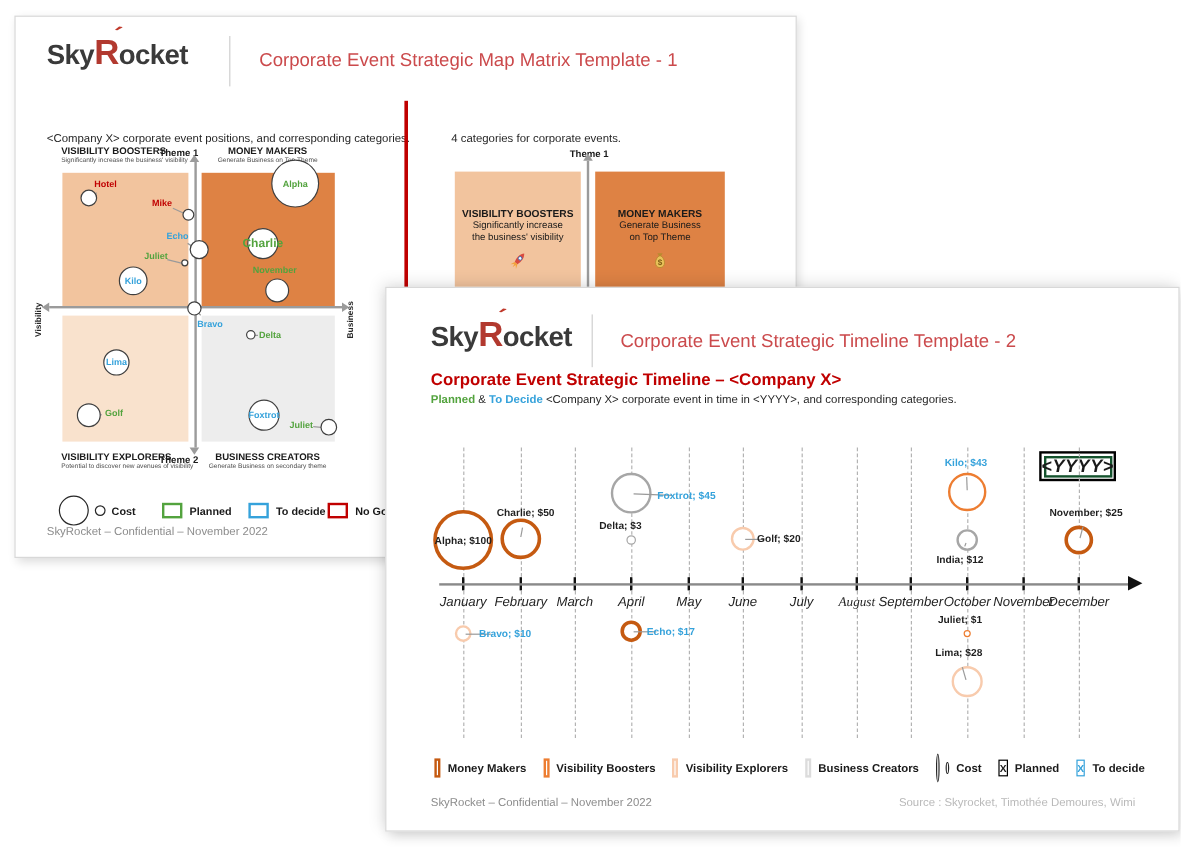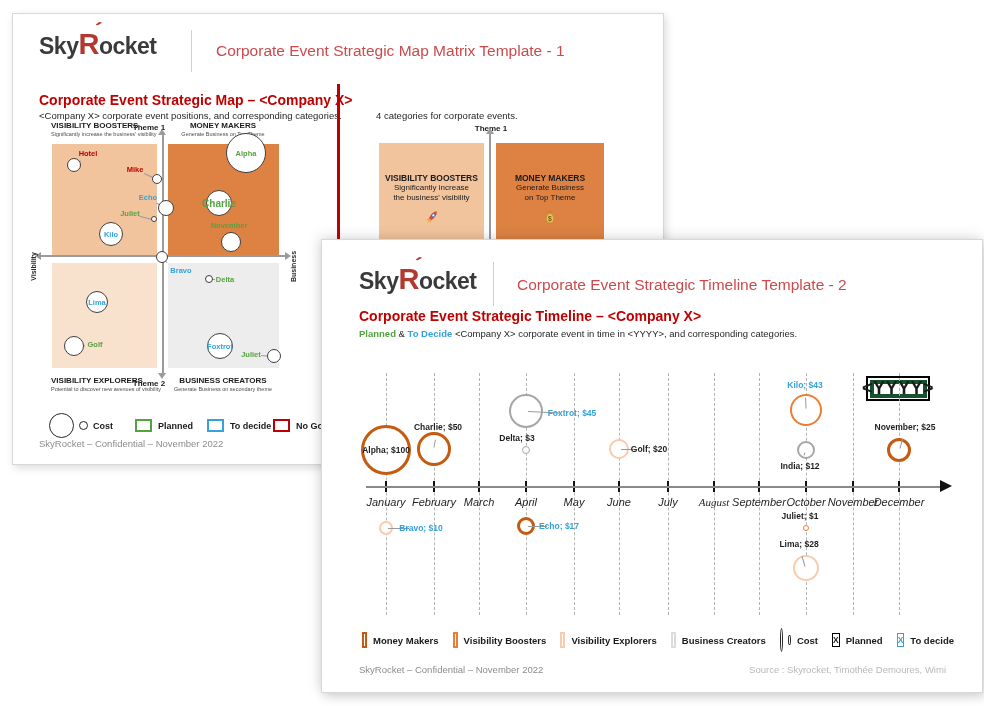--- a/index.html
+++ b/index.html
@@ -59,22 +59,22 @@
   
   .tlc{position:absolute;left:30px;top:125px;width:612px;height:258px;}
   .dash{position:absolute;top:8px;height:242px;width:0;border-left:1px dashed #b3b3b3;}
   .axline{position:absolute;left:14px;top:121px;width:576px;height:1.5px;background:#8a8a8a;}
   .axarr{position:absolute;left:588px;top:115px;width:0;height:0;border-style:solid;
          border-width:6.5px 0 6.5px 12px;border-color:transparent transparent transparent #111;}
   .tick{position:absolute;top:116px;width:2.5px;height:11px;background:#111;}
   .mlabel{position:absolute;top:131px;width:64px;text-align:center;font-size:11px;font-style:italic;
           font-weight:500;color:#1f1f1f;transform:translateX(-32px);}
   .yyyy{position:absolute;left:514px;top:11px;width:60px;height:21px;border:2px solid #000;background:#fff;}
-  .yyyy .in{position:absolute;inset:1.5px;border:4px solid #14532d;display:flex;align-items:center;
-            justify-content:center;font-size:18px;font-weight:bold;letter-spacing:.5px;}
+  .yyyy .in{position:absolute;inset:1.5px;border:2px solid #14532d;display:flex;align-items:center;
+            justify-content:center;font-size:15px;font-weight:bold;letter-spacing:.5px;font-style:italic;}
   
   .legend2{position:absolute;left:40px;top:388px;width:592px;display:flex;align-items:center;
            font-size:9.5px;font-weight:bold;color:#1a1a1a;white-space:nowrap;}
   .legend2 .sq{width:15px;height:12px;border:2.2px solid;margin-right:6px;background:#fff;box-sizing:content-box;}
   .legend2 .gap{margin-right:14px;}
   .legend2 .cb{width:22px;height:22px;border:1.3px solid #262626;border-radius:50%;margin-right:5px;}
   .legend2 .cs{width:8px;height:8px;border:1.3px solid #262626;border-radius:50%;margin-right:6px;}
   .legend2 .xb{width:13px;height:12px;border:1.8px solid #000;display:flex;align-items:center;
                justify-content:center;font-size:8.5px;font-weight:bold;margin-right:6px;}
   .legend2 .xb.blue{border-color:#35a2db;color:#35a2db;}
@@ -85,21 +85,20 @@
 
 <div class="stage">
 
   <section class="card slide1">
     <div class="logo" style="left:26px;top:16px;">
       <span class="sky">Sky</span><span class="bigr"><span>R</span><span class="acc">´</span></span><span class="rest">ocket</span>
     </div>
     <div class="hdiv" style="left:178px;top:16px;height:42px;"></div>
     <div class="htitle" style="left:203px;top:28px;">Corporate Event Strategic Map Matrix Template - 1</div>
 
-    <div class="sectitle" style="left:26px;top:78px;">Corporate Event Strategic Map – &lt;Company X&gt;</div>
     <div class="secsub" style="left:26px;top:96px;">&lt;Company X&gt; corporate event positions, and corresponding categories.</div>
 
     <div class="mapc" id="mapChart">
       <div class="qt" style="left:12px;top:2px;">VISIBILITY BOOSTERS</div>
       <div class="qs" style="left:12px;top:12px;">Significantly increase the business' visibility</div>
       <div class="qt ctr" style="left:82px;top:4px;width:56px;">Theme 1</div>
       <div class="qt ctr" style="left:134px;top:2px;width:100px;">MONEY MAKERS</div>
       <div class="qs ctr" style="left:134px;top:12px;width:100px;">Generate Business on Top Theme</div>
 
       <div class="q qtl"></div>
@@ -138,21 +137,21 @@
         <div class="blabel" style="left: 72px; top: 115px; font-size: 7.5px; color: rgb(53, 162, 219);">Kilo</div>
         <div class="bub" style="left: 187px; top: 14px; width: 40px; height: 40px; border: 1.2px solid rgb(63, 63, 63);"></div>
         <div class="blabel" style="left: 207px; top: 34px; font-size: 7.5px; color: rgb(83, 163, 62); text-align: right;">Alpha</div>
         <div class="bub" style="left: 167px; top: 71px; width: 26px; height: 26px; border: 1.2px solid rgb(63, 63, 63);"></div>
         <div class="blabel" style="left: 180px; top: 84px; font-size: 10px; color: rgb(83, 163, 62);">Charlie</div>
         <div class="leader" style="left: 191.766px; top: 121.014px; width: 5.11724px; transform: rotate(-96.7098deg);"></div>
         <div class="bub" style="left: 182px; top: 113px; width: 20px; height: 20px; border: 1.2px solid rgb(63, 63, 63);"></div>
         <div class="blabel" style="left: 190px; top: 106px; font-size: 7.5px; color: rgb(83, 163, 62);">November</div>
         <div class="leader" style="left: 124.414px; top: 139.414px; width: 6.38478px; transform: rotate(45deg);"></div>
         <div class="bub" style="left: 117px; top: 132px; width: 12px; height: 12px; border: 1.2px solid rgb(63, 63, 63);"></div>
-        <div class="blabel" style="left: 136px; top: 151px; font-size: 7.5px; color: rgb(53, 162, 219); padding-left: 12px;">Bravo</div>
+        <div class="blabel" style="left: 136px; top: 151px; font-size: 7.5px; color: rgb(53, 162, 219);">Bravo</div>
         <div class="leader" style="left: 172px; top: 160px; width: 4px; transform: rotate(0deg);"></div>
         <div class="bub" style="left: 166px; top: 156px; width: 8px; height: 8px; border: 1.2px solid rgb(63, 63, 63);"></div>
         <div class="blabel" style="left: 186px; top: 160px; font-size: 7.5px; color: rgb(83, 163, 62);">Delta</div>
         <div class="bub" style="left: 47px; top: 172px; width: 22px; height: 22px; border: 1.2px solid rgb(63, 63, 63);"></div>
         <div class="blabel" style="left: 58px; top: 183px; font-size: 7.5px; color: rgb(53, 162, 219);">Lima</div>
         <div class="leader" style="left: 36.991px; top: 226.81px; width: 9.09502px; transform: rotate(-5.44033deg);"></div>
         <div class="bub" style="left: 25px; top: 217px; width: 20px; height: 20px; border: 1.2px solid rgb(63, 63, 63);"></div>
         <div class="blabel" style="left: 56px; top: 225px; font-size: 7.5px; color: rgb(83, 163, 62);">Golf</div>
         <div class="bub" style="left: 168px; top: 214px; width: 26px; height: 26px; border: 1.2px solid rgb(63, 63, 63);"></div>
         <div class="blabel" style="left: 181px; top: 227px; font-size: 7.5px; color: rgb(53, 162, 219);">Foxtrot</div>

